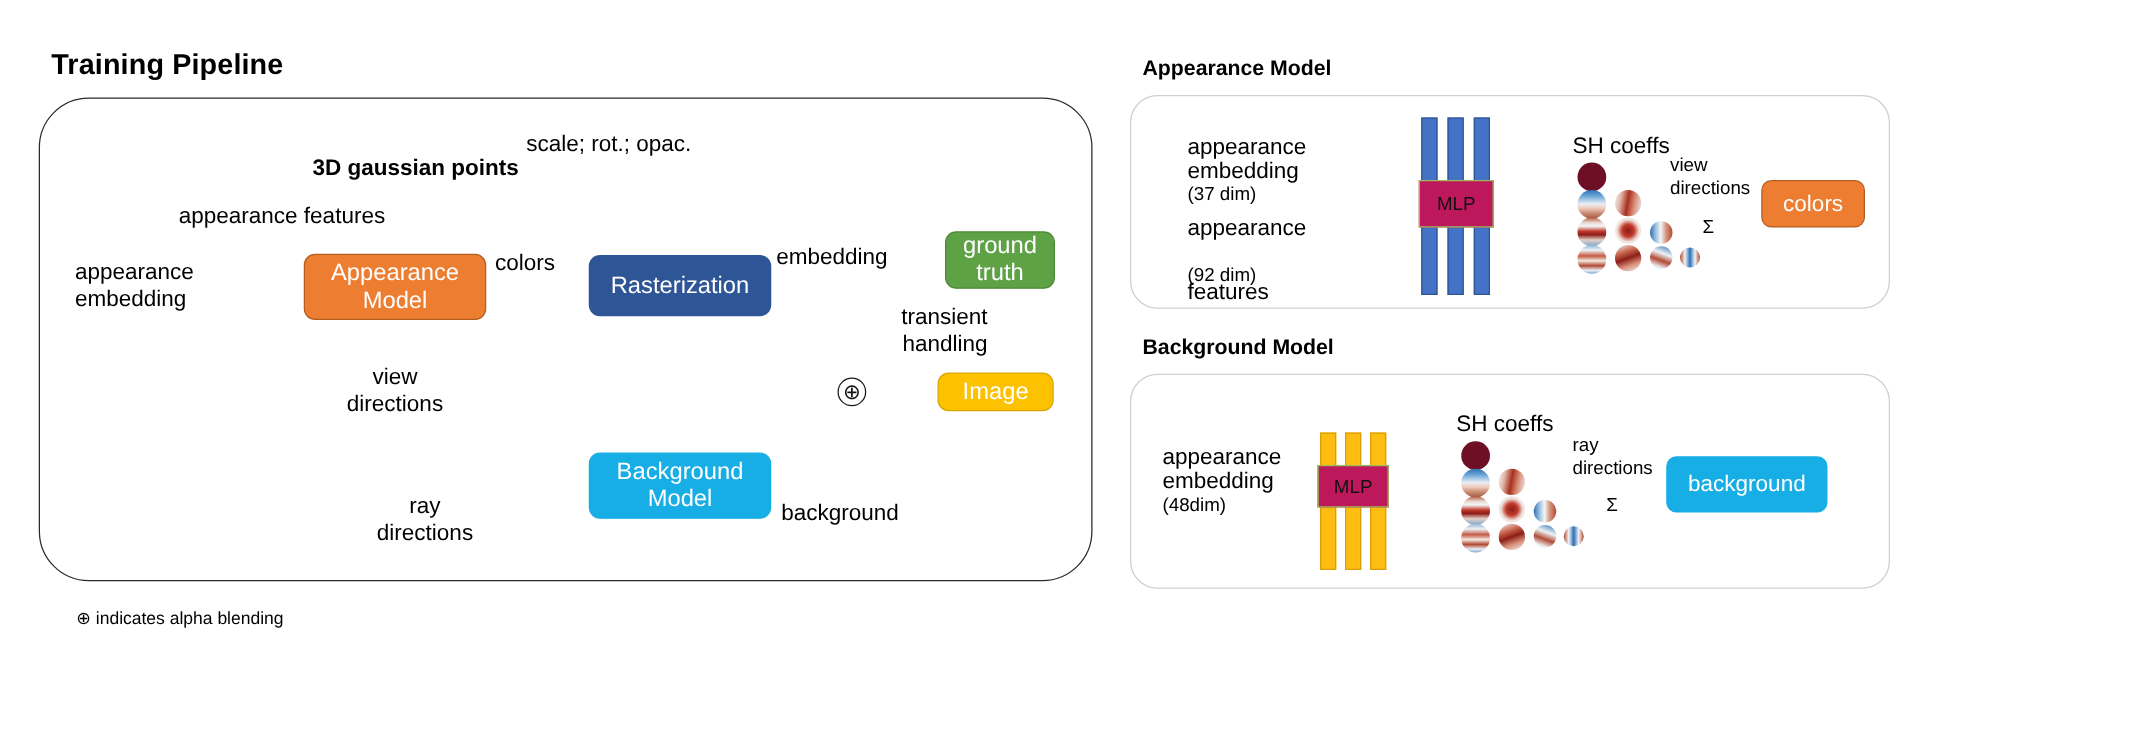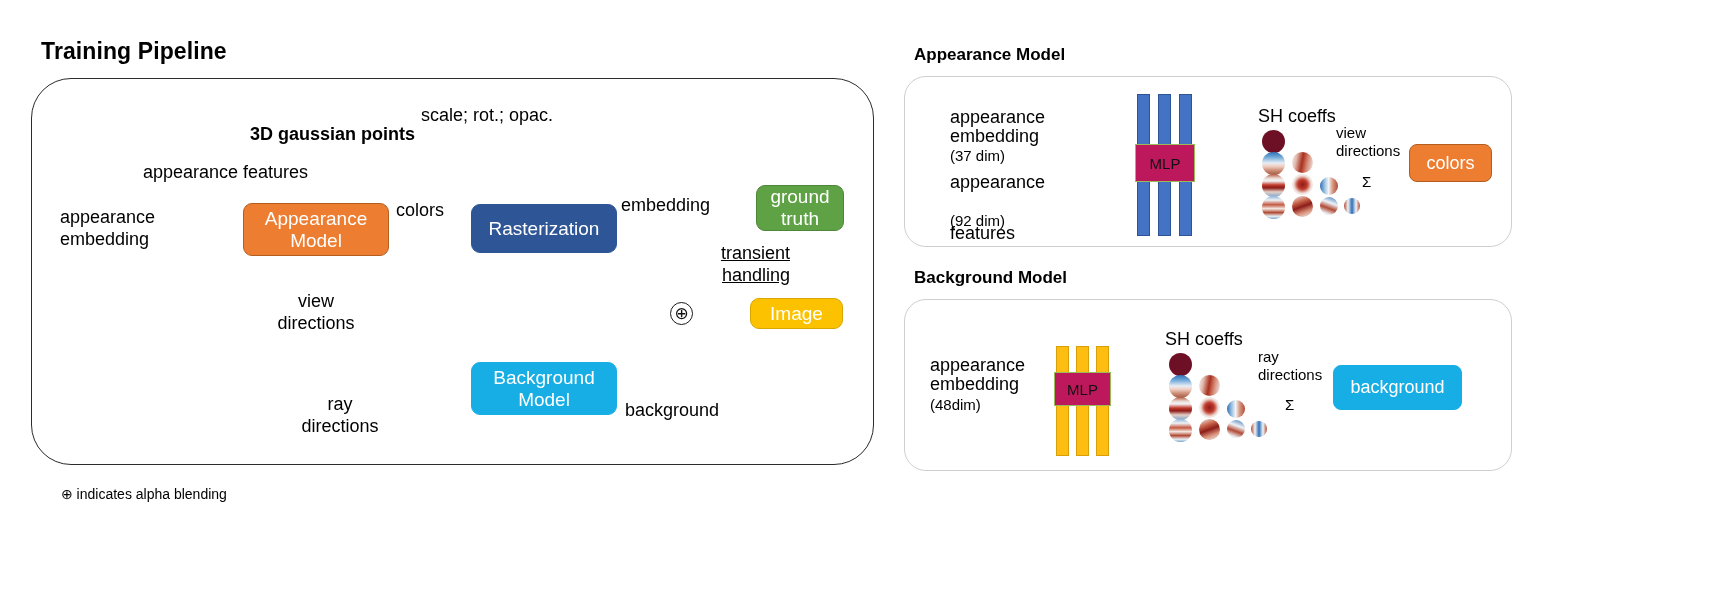--- a/index.html
+++ b/index.html
@@ -46,21 +46,21 @@
   .box.small { font-size:18px; border-radius:8px; }
   .box-orange { background:#ED7D31; border:1.4px solid #b35e20; }
   .box-darkblue { background:#2E5596; border:1.4px solid #2E5596; }
   .box-green  { background:#5FA246; border:1.4px solid #4d8639; }
   .box-yellow { background:#FCC200; border:1.4px solid #d9a600; }
   .box-cyan   { background:#17ADE5; border:1.4px solid #17ADE5; }
 
   
   .lbl { font-size:18px; line-height:1.22; white-space:nowrap; }
   .lbl.c { text-align:center; }
-  .lbl.r { text-align:right;text-decoration:underline; }
+  .lbl.r { text-align:right; }
   .lbl-sm { font-size:15px; line-height:1.25; white-space:nowrap; }
   .lbl-note { font-size:14px; white-space:nowrap; }
 
   
   svg.wires { position:absolute; left:0; top:0; width:1724px; height:599px; pointer-events:none; }
 
   
   .mlp-wrap { position:absolute; }
   .mlp-bar { position:absolute; top:0; height:100%; }
   .mlp-bar.blue { background:#4472C4; border:1px solid #2f5496; }

